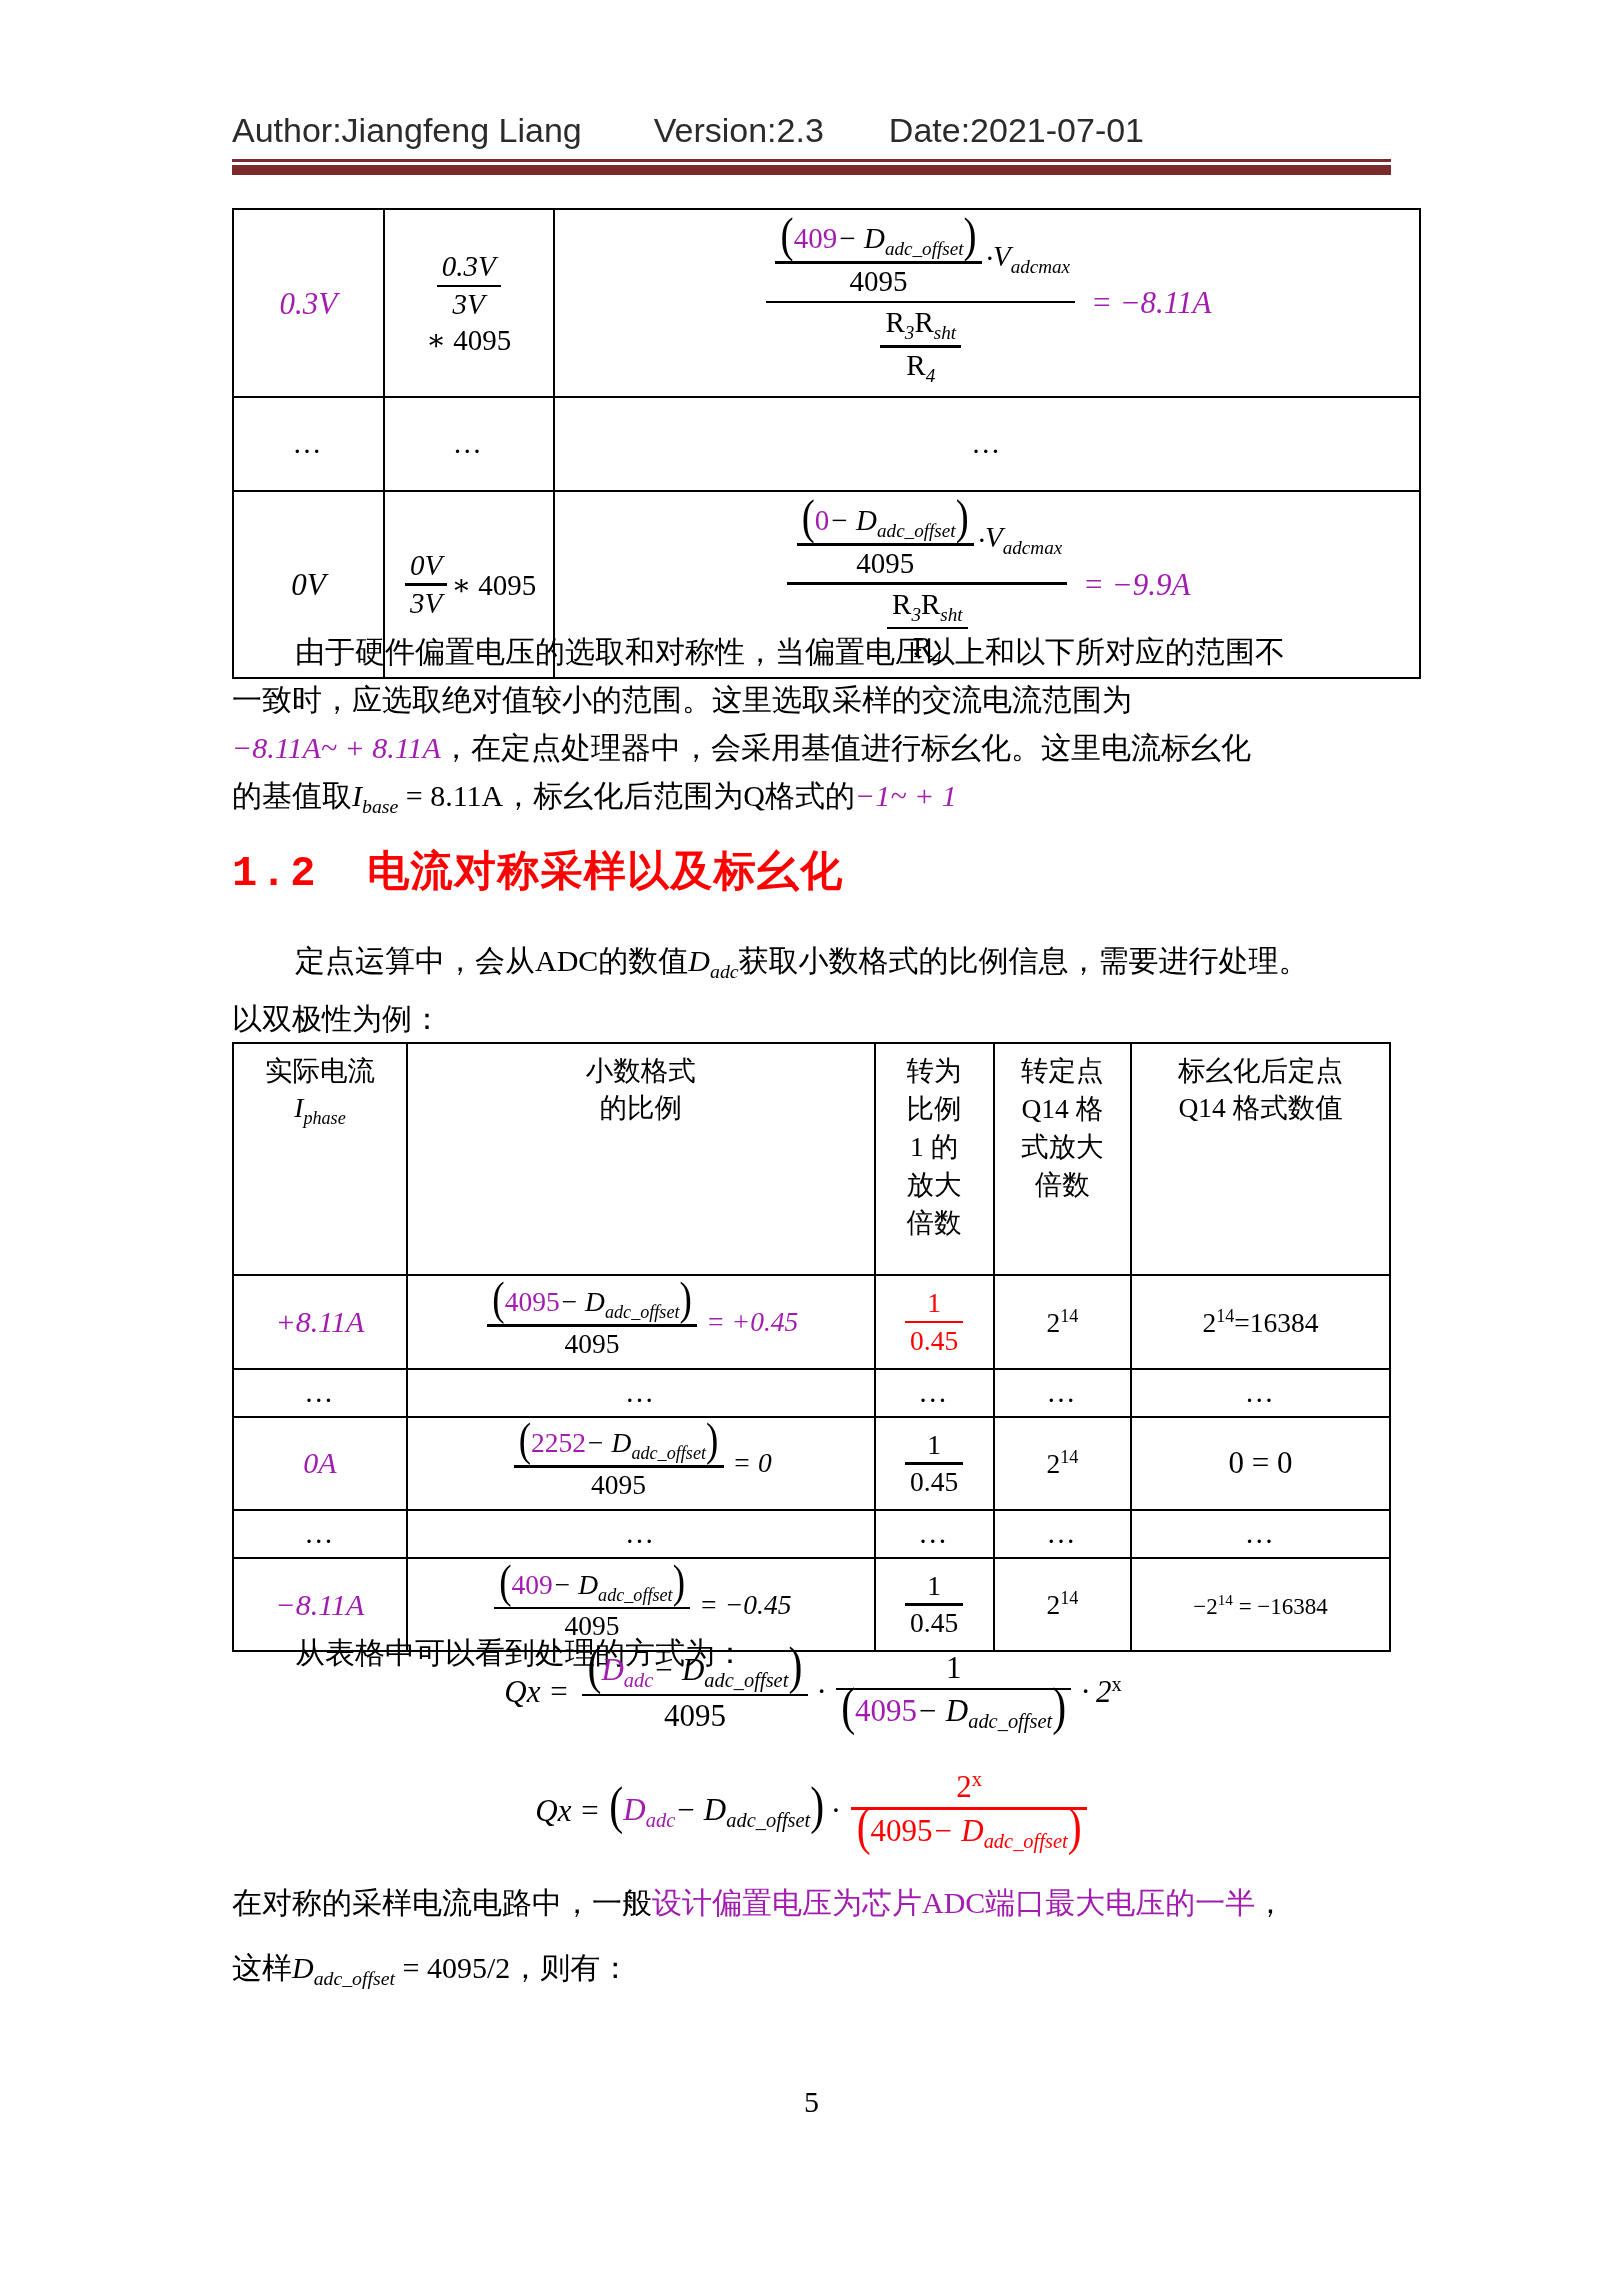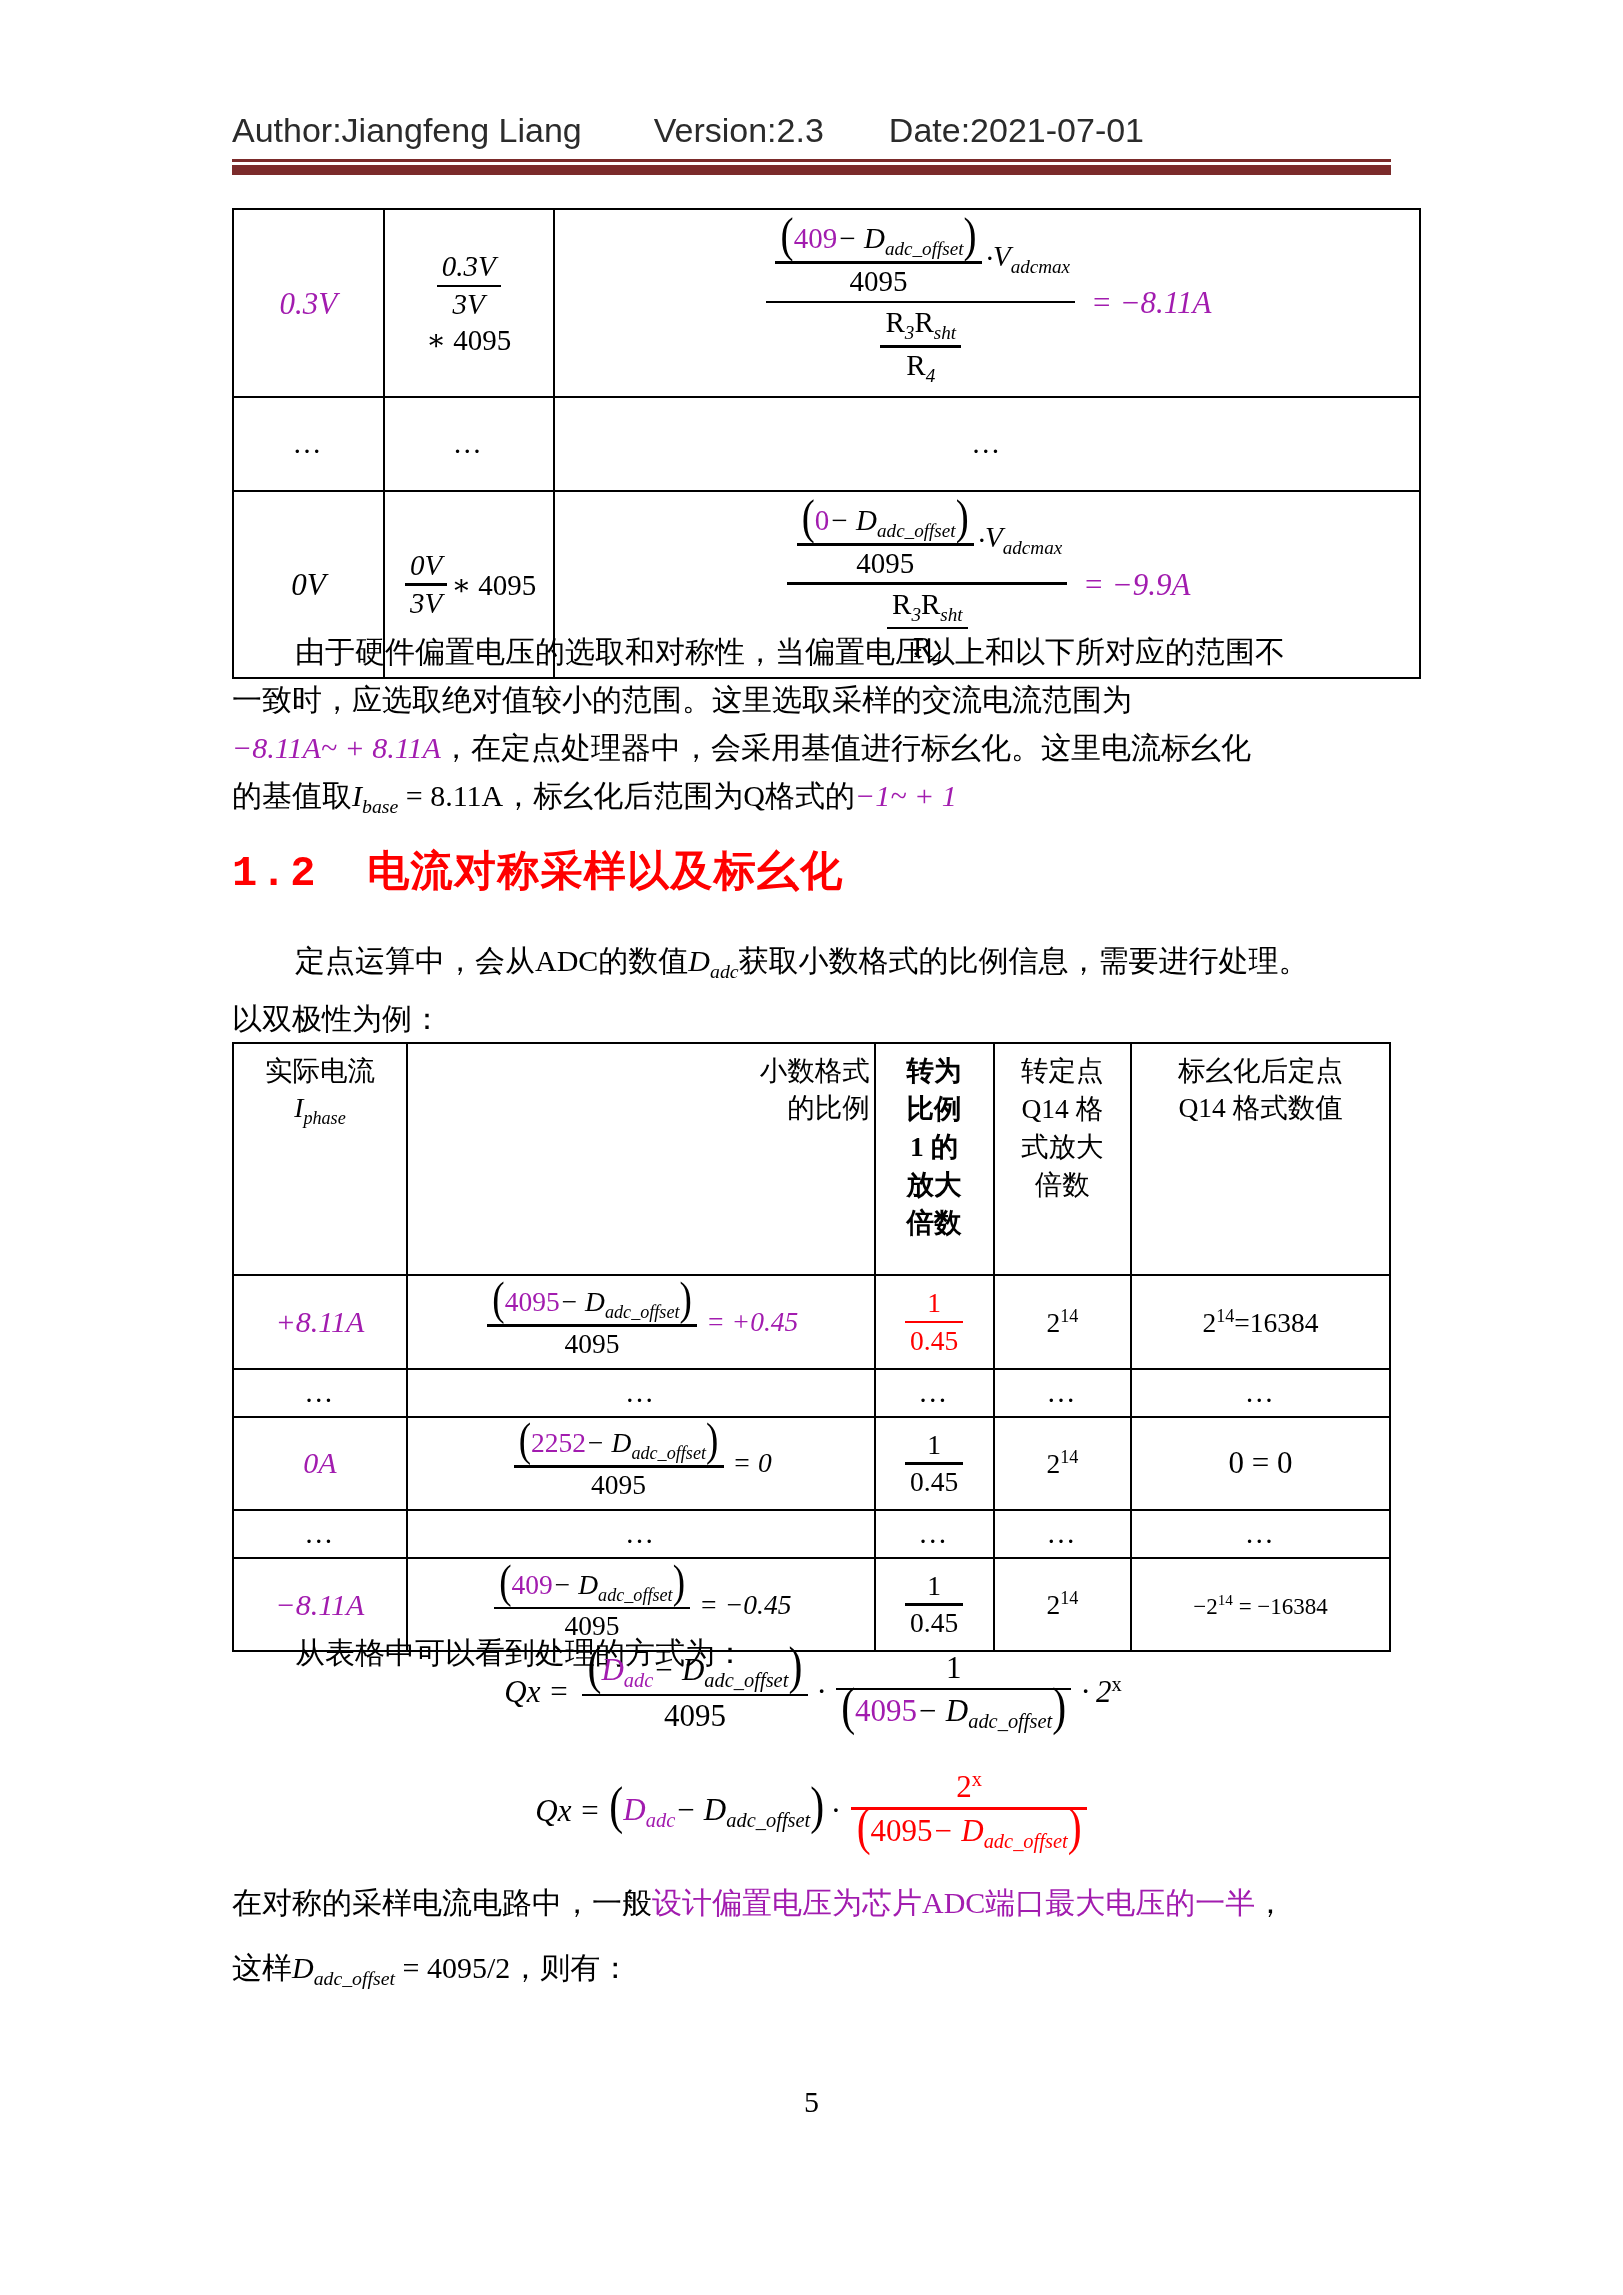--- a/index.html
+++ b/index.html
@@ -145,22 +145,22 @@
   .dots { font-size: 29px; letter-spacing: 2.6px; }
 
   .t2 {
     position: absolute;
     left: 232px;
     top: 1042px;
     width: 1159px;
   }
   .t2 td { font-size: 27.5px; }
   .t2 .c1 { width: 152px; }
-  .t2 .c2 { width: 425px; text-align: right; }
-  .t2 .c3 { width: 101px; font-weight: bold; }
+  .t2 .c2 { width: 425px; }
+  .t2 .c3 { width: 101px; }
   .t2 .c4 { width: 118px; }
   .t2 .c5 { width: 231px; }
   .t2 .hdrcell {
     font-size: 27.5px;
     line-height: 37px;
     vertical-align: top;
     padding-top: 7.9px;
   }
   .t2 .narrow-hdr { line-height: 38px; }
 

